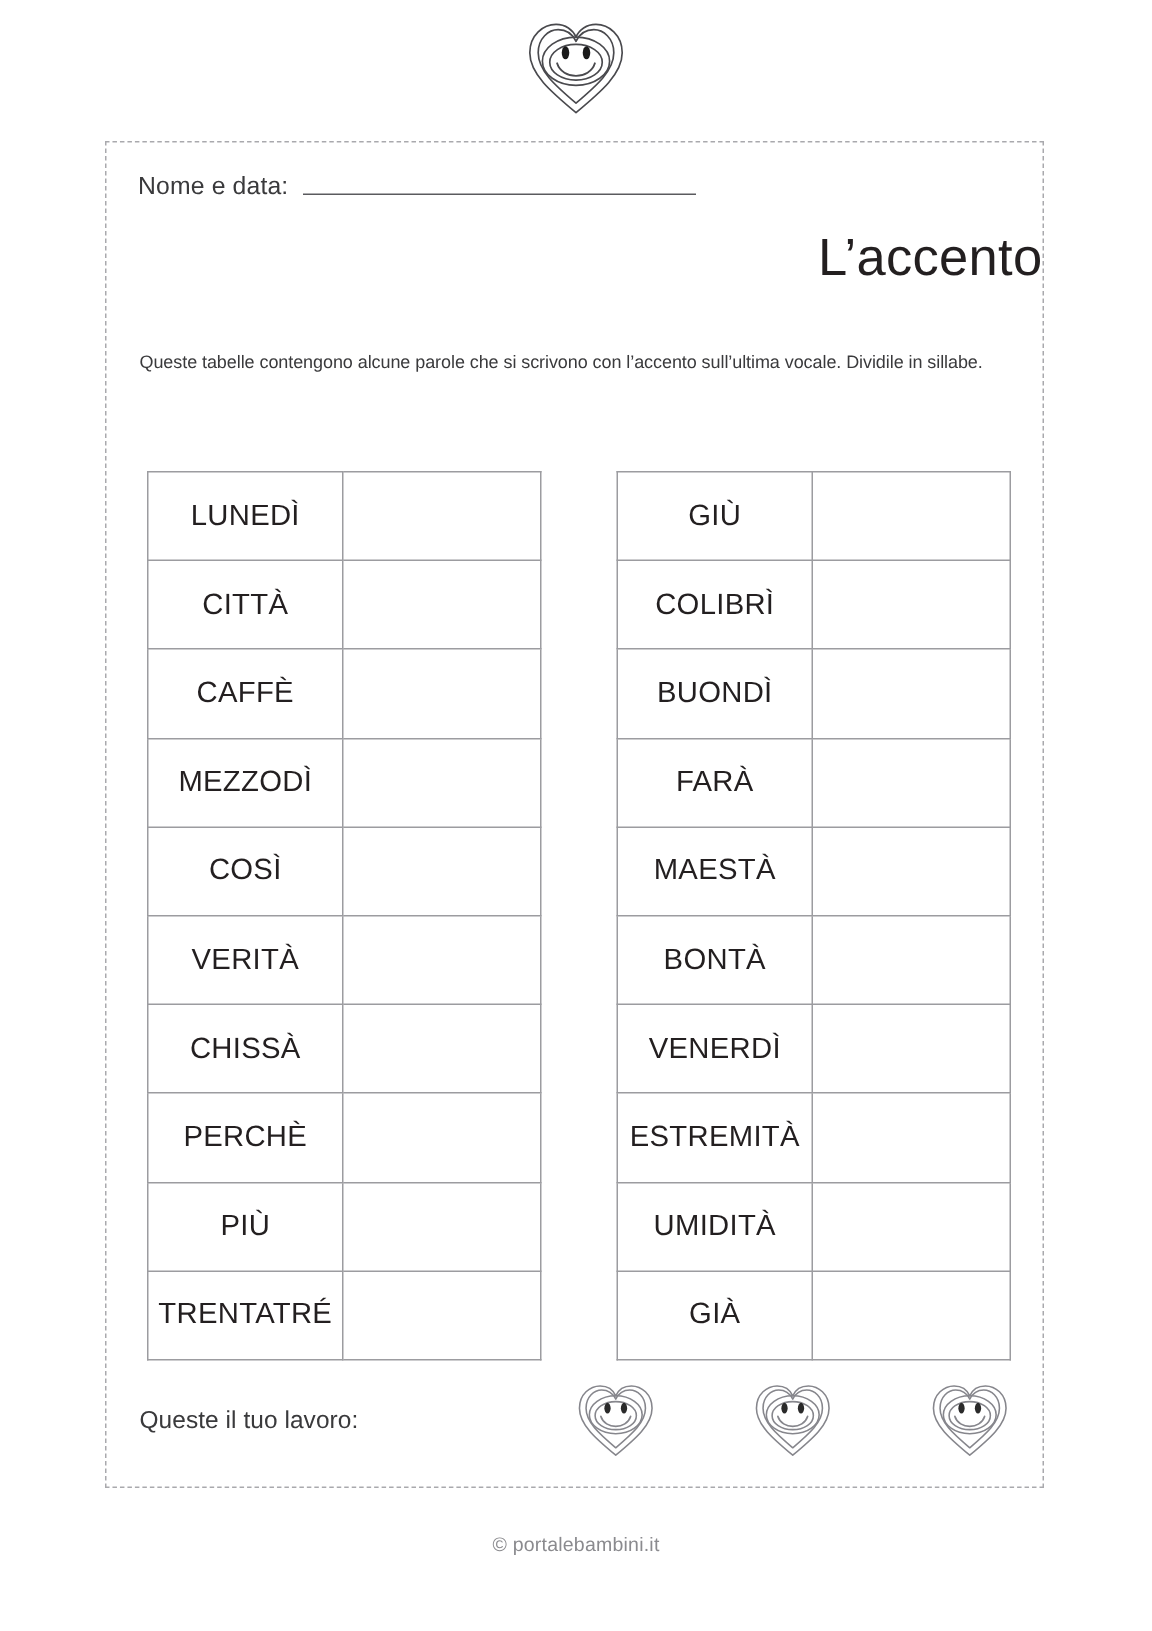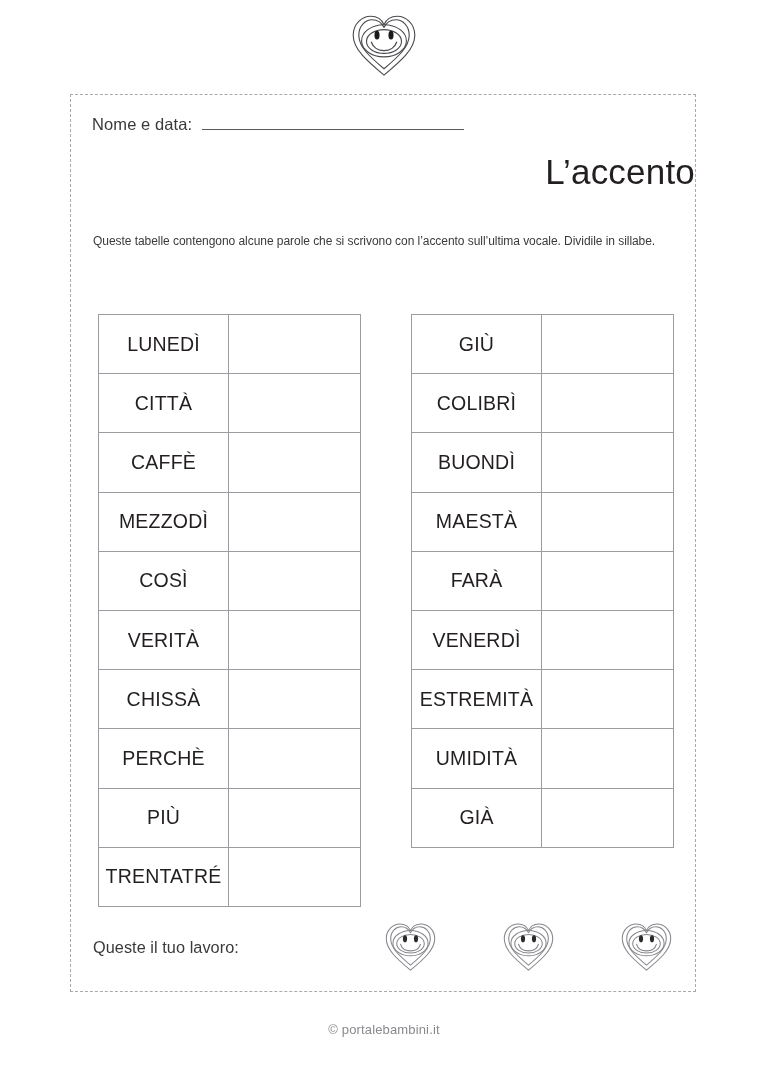--- a/index.html
+++ b/index.html
@@ -237,25 +237,29 @@
           </tr>
           <tr>
             <td class="word-cell">COLIBRÌ</td>
             <td class="blank-cell"></td>
           </tr>
           <tr>
             <td class="word-cell">BUONDÌ</td>
             <td class="blank-cell"></td>
           </tr>
           <tr>
+            <td class="word-cell">FARÀ</td>
+            <td class="blank-cell"></td>
+          </tr>
+          <tr>
             <td class="word-cell">MAESTÀ</td>
             <td class="blank-cell"></td>
           </tr>
           <tr>
-            <td class="word-cell">FARÀ</td>
+            <td class="word-cell">BONTÀ</td>
             <td class="blank-cell"></td>
           </tr>
           <tr>
             <td class="word-cell">VENERDÌ</td>
             <td class="blank-cell"></td>
           </tr>
           <tr>
             <td class="word-cell">ESTREMITÀ</td>
             <td class="blank-cell"></td>
           </tr>

